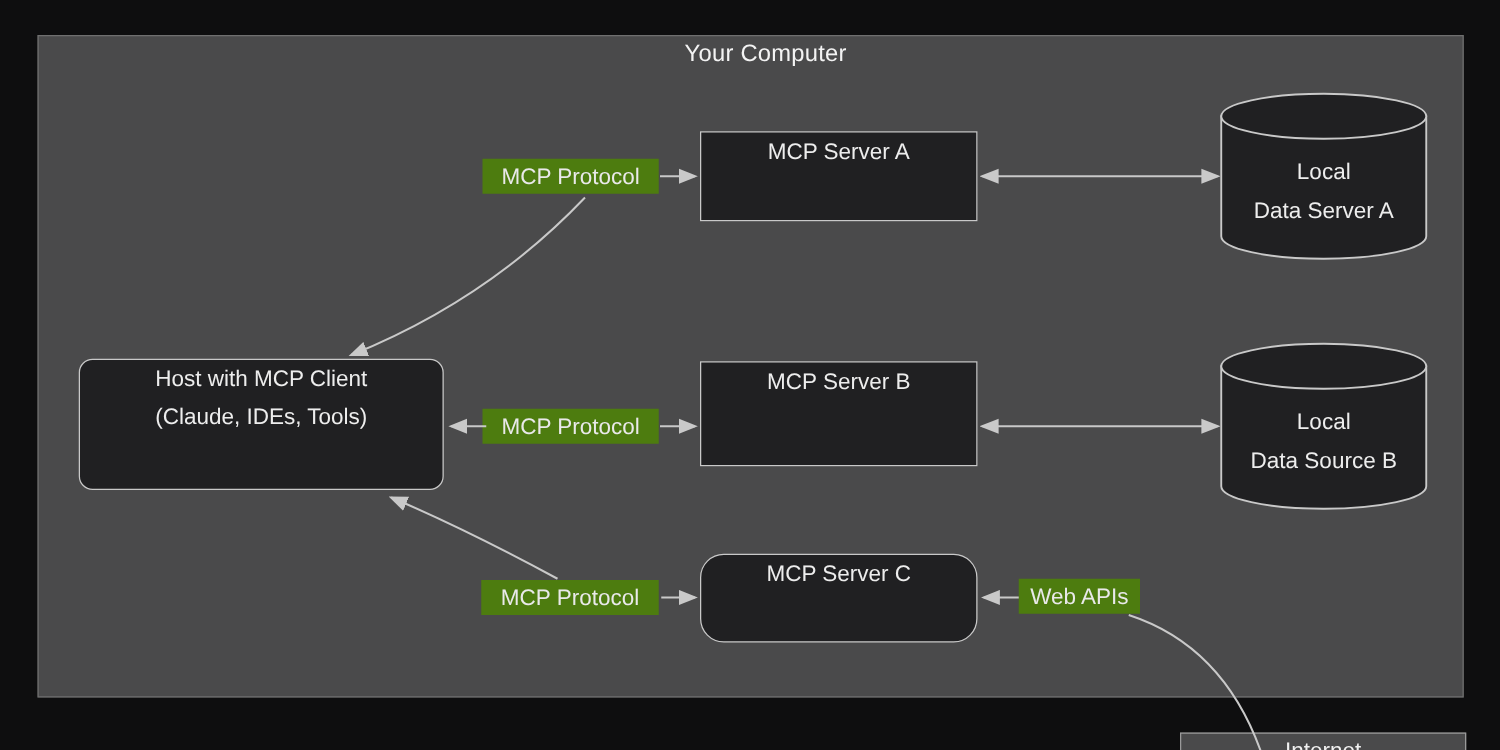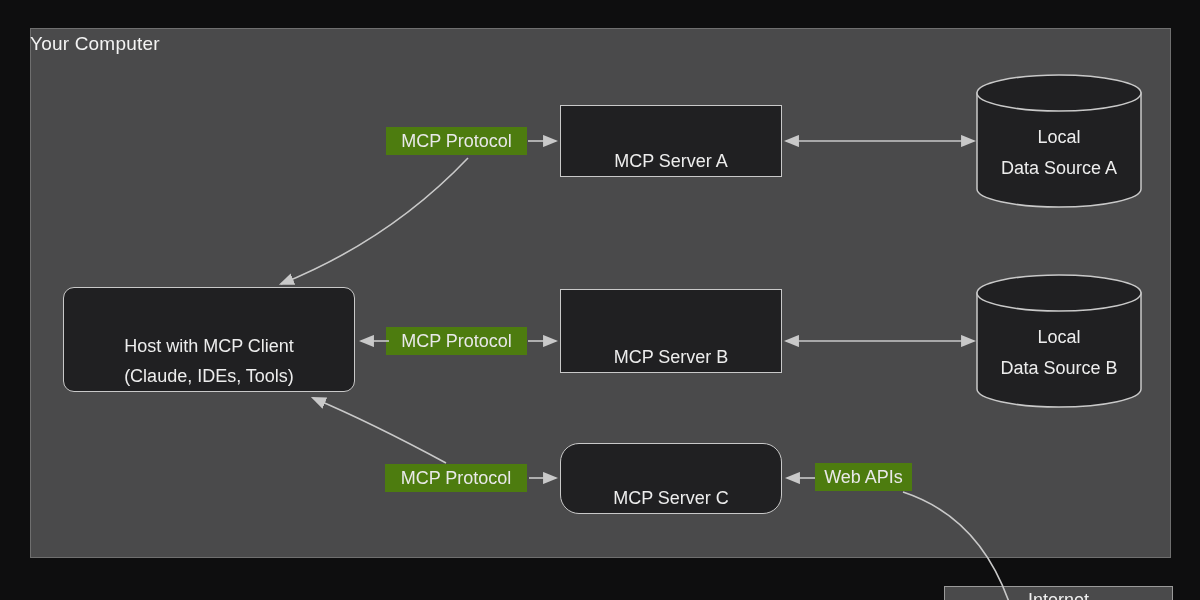--- a/index.html
+++ b/index.html
@@ -6,27 +6,27 @@
   .stage{
     position:relative;width:1200px;height:600px;overflow:hidden;
     background:#0e0e0f;
     font-family:"Liberation Sans",sans-serif;color:#ededed;
   }
   .computer{
     position:absolute;left:30px;top:28px;width:1141px;height:530px;
     background:#4a4a4b;border:1px solid #6f6f6f;box-sizing:border-box;
   }
   .title{
-    position:absolute;left:30px;top:33px;width:1141px;text-align:left;
-    font-size:19px;letter-spacing:.2px;color:#f3f3f3;
+    position:absolute;left:30px;top:33px;width:1141px;text-align:center;
+    font-size:19px;letter-spacing:.2px;color:#f3f3f3;padding-left:12px;
   }
   .node{
     position:absolute;background:#202022;border:1.5px solid #c9c9c9;
     box-sizing:border-box;display:flex;flex-direction:column;
-    align-items:center;justify-content:flex-end;text-align:center;
+    align-items:center;justify-content:flex-start;text-align:center;
     font-size:18px;line-height:30px;color:#ededed;
   }
   #host{left:63px;top:287px;width:292px;height:105px;border-radius:11px;}
   #server-a{left:560px;top:105px;width:222px;height:72px;}
   #server-b{left:560px;top:289px;width:222px;height:84px;}
   #server-c{left:560px;top:443px;width:222px;height:71px;border-radius:19px;}
   .cyl-text{
     position:absolute;width:164px;text-align:center;
     font-size:18px;line-height:31px;color:#ededed;
   }
@@ -77,21 +77,21 @@
   </div>
   <div class="node" id="server-b">
     <div>MCP Server B</div>
   </div>
   <div class="node" id="server-c">
     <div>MCP Server C</div>
   </div>
 
   <div class="cyl-text" id="ds-a-text">
     <div>Local</div>
-    <div>Data Source A</div>
+    <div>Data Server A</div>
   </div>
   <div class="cyl-text" id="ds-b-text">
     <div>Local</div>
     <div>Data Source B</div>
   </div>
 
   <div class="edge-label" id="label-a">MCP Protocol</div>
   <div class="edge-label" id="label-b">MCP Protocol</div>
   <div class="edge-label" id="label-c">MCP Protocol</div>
   <div class="edge-label" id="label-web">Web APIs</div>

